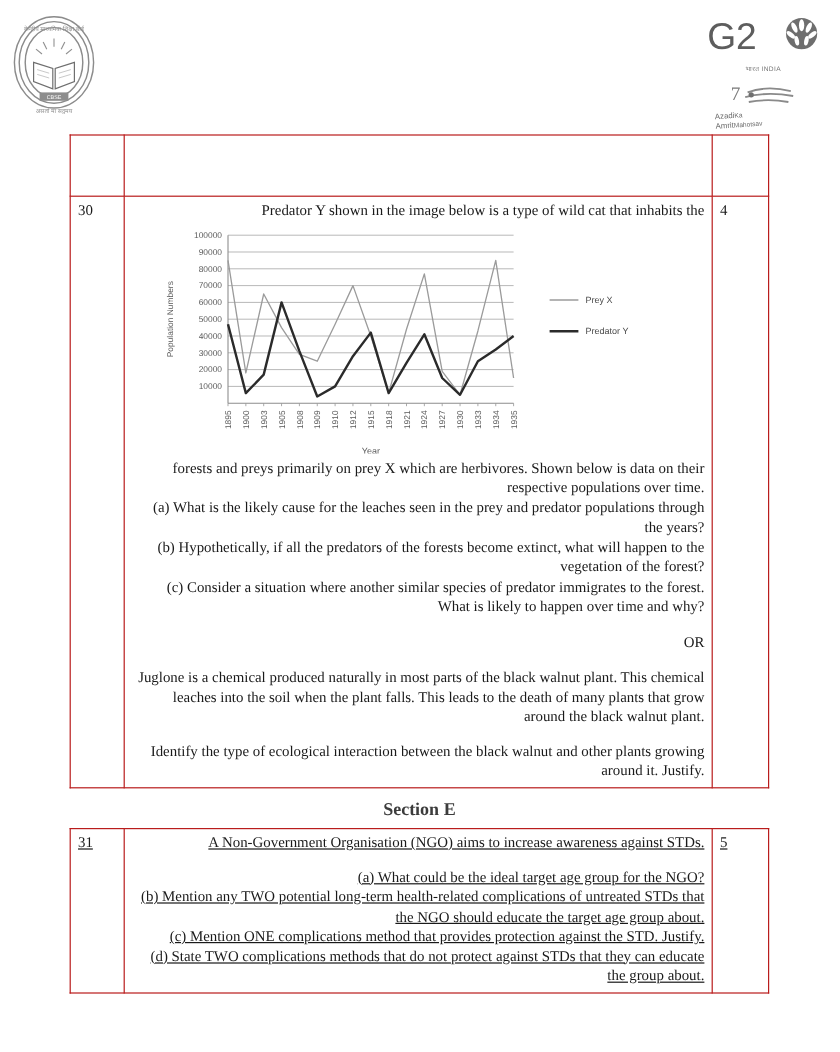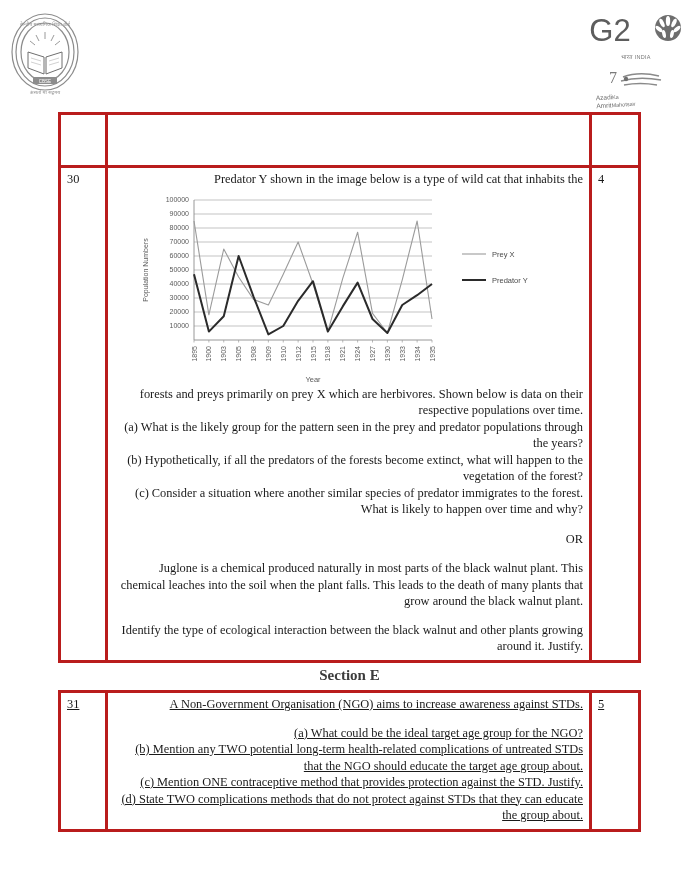--- a/index.html
+++ b/index.html
@@ -81,21 +81,21 @@
   
   .qtable {
     position: absolute;
     left: 58px;
     top: 112px;
     width: 583px;
     border-collapse: collapse;
     table-layout: fixed;
   }
   .qtable td {
-    border: 3px solid #b91c1c;
+    border: 1px solid #b91c1c;
     vertical-align: top;
     padding: 3px 6px 5px 6px;
     font-size: 12.4px;
     line-height: 1.33;
     margin-left: 27px;
   }
   .col-num { width: 32px; text-align: left; padding-left: 8px; }
   .col-marks { width: 34px; text-align: left; padding-left: 8px; }
   .spacer-row td { height: 42px; }
 
@@ -288,21 +288,21 @@
                 <polyline points="62,82.2 76.875,139.6 91.75,124.2 106.625,64 121.5,104.6 136.375,142.4 151.25,134 166.125,108.8 181,89.2 195.875,139.6 210.75,114.4 225.625,90.6 240.5,127 255.375,141 270.25,113 285.125,103.19999999999999 300,92" fill="none" stroke="#2b2b2b" stroke-width="2" stroke-linejoin="round"></polyline>
                 <line x1="330" y1="62" x2="354" y2="62" stroke="#9b9b9b" stroke-width="1.1"></line>
                 <text x="360" y="64.6" class="legend-txt">Prey X</text>
                 <line x1="330" y1="88" x2="354" y2="88" stroke="#2b2b2b" stroke-width="2"></line>
                 <text x="360" y="90.6" class="legend-txt">Predator Y</text>
               </g>
         </svg>
       </div>
 
       <p>forests and preys primarily on prey X which are herbivores. Shown below is data on their respective populations over time.</p>
-      <p>(a) What is the likely group for the pattern seen in the prey and predator populations through the years?</p>
+      <p>(a) What is the likely cause for the leaches seen in the prey and predator populations through the years?</p>
       <p>(b) Hypothetically, if all the predators of the forests become extinct, what will happen to the vegetation of the forest?</p>
       <p>(c) Consider a situation where another similar species of predator immigrates to the forest. What is likely to happen over time and why?</p>
 
       <p class="or-label">OR</p>
 
       <p>Juglone is a chemical produced naturally in most parts of the black walnut plant. This chemical leaches into the soil when the plant falls. This leads to the death of many plants that grow around the black walnut plant.</p>
       <p class="gap-p">Identify the type of ecological interaction between the black walnut and other plants growing around it. Justify.</p>
     </td>
     <td class="col-marks">4</td>
   </tr>
@@ -312,19 +312,19 @@
 <div class="section-heading" id="section-heading" style="top: 667px;">Section E</div>
 
 <table class="qtable" id="qtable2" style="position: absolute; top: 690px; left: 58px; text-decoration: underline;">
   <tbody>
       <tr>
     <td class="col-num">31</td>
     <td class="qtext">
       <p>A Non-Government Organisation (NGO) aims to increase awareness against STDs.</p>
       <p class="gap-p">(a) What could be the ideal target age group for the NGO?</p>
       <p>(b) Mention any TWO potential long-term health-related complications of untreated STDs that the NGO should educate the target age group about.</p>
-      <p>(c) Mention ONE contraceptive method that provides protection against the STD. Justify.</p>
+      <p>(c) Mention ONE complications method that provides protection against the STD. Justify.</p>
       <p>(d) State TWO complications methods that do not protect against STDs that they can educate the group about.</p>
     </td>
     <td class="col-marks">5</td>
   </tr>
 </tbody>
   </table>
 
 </body></html>

